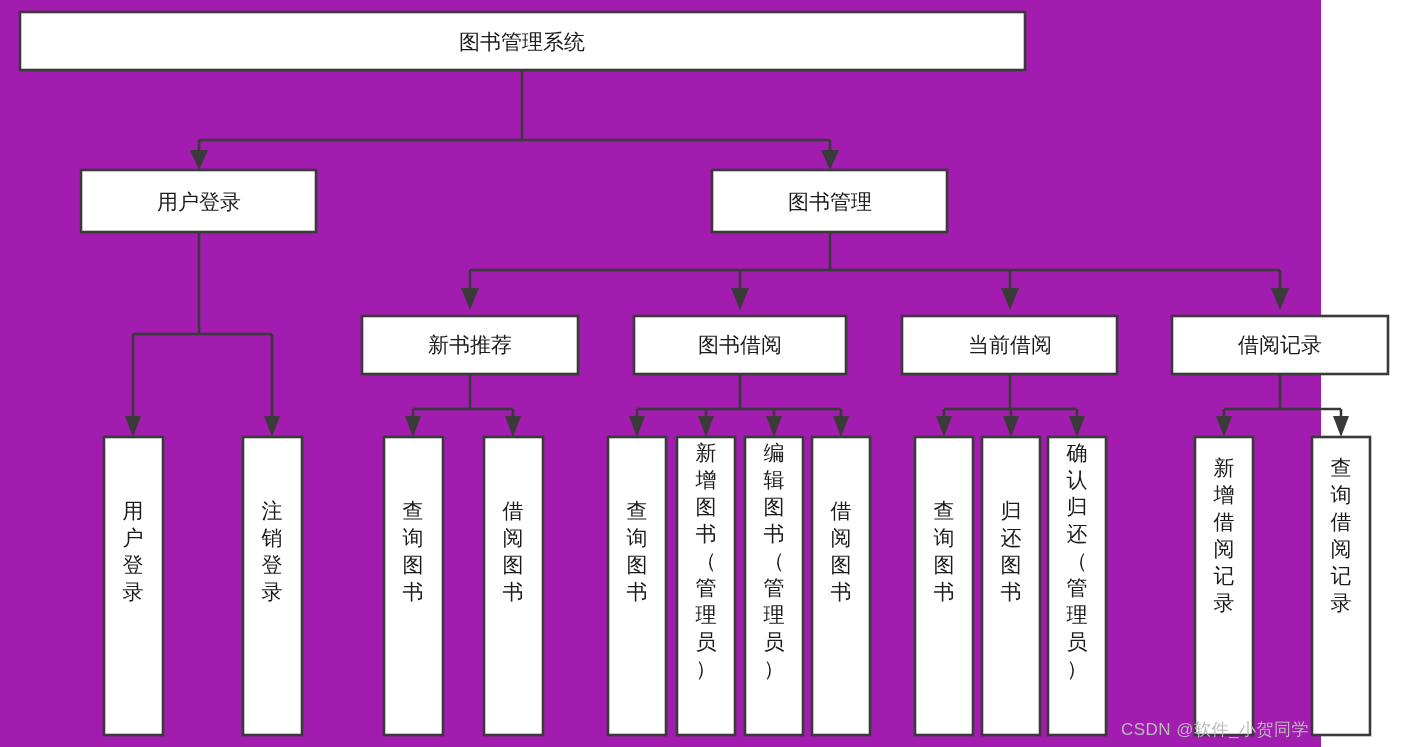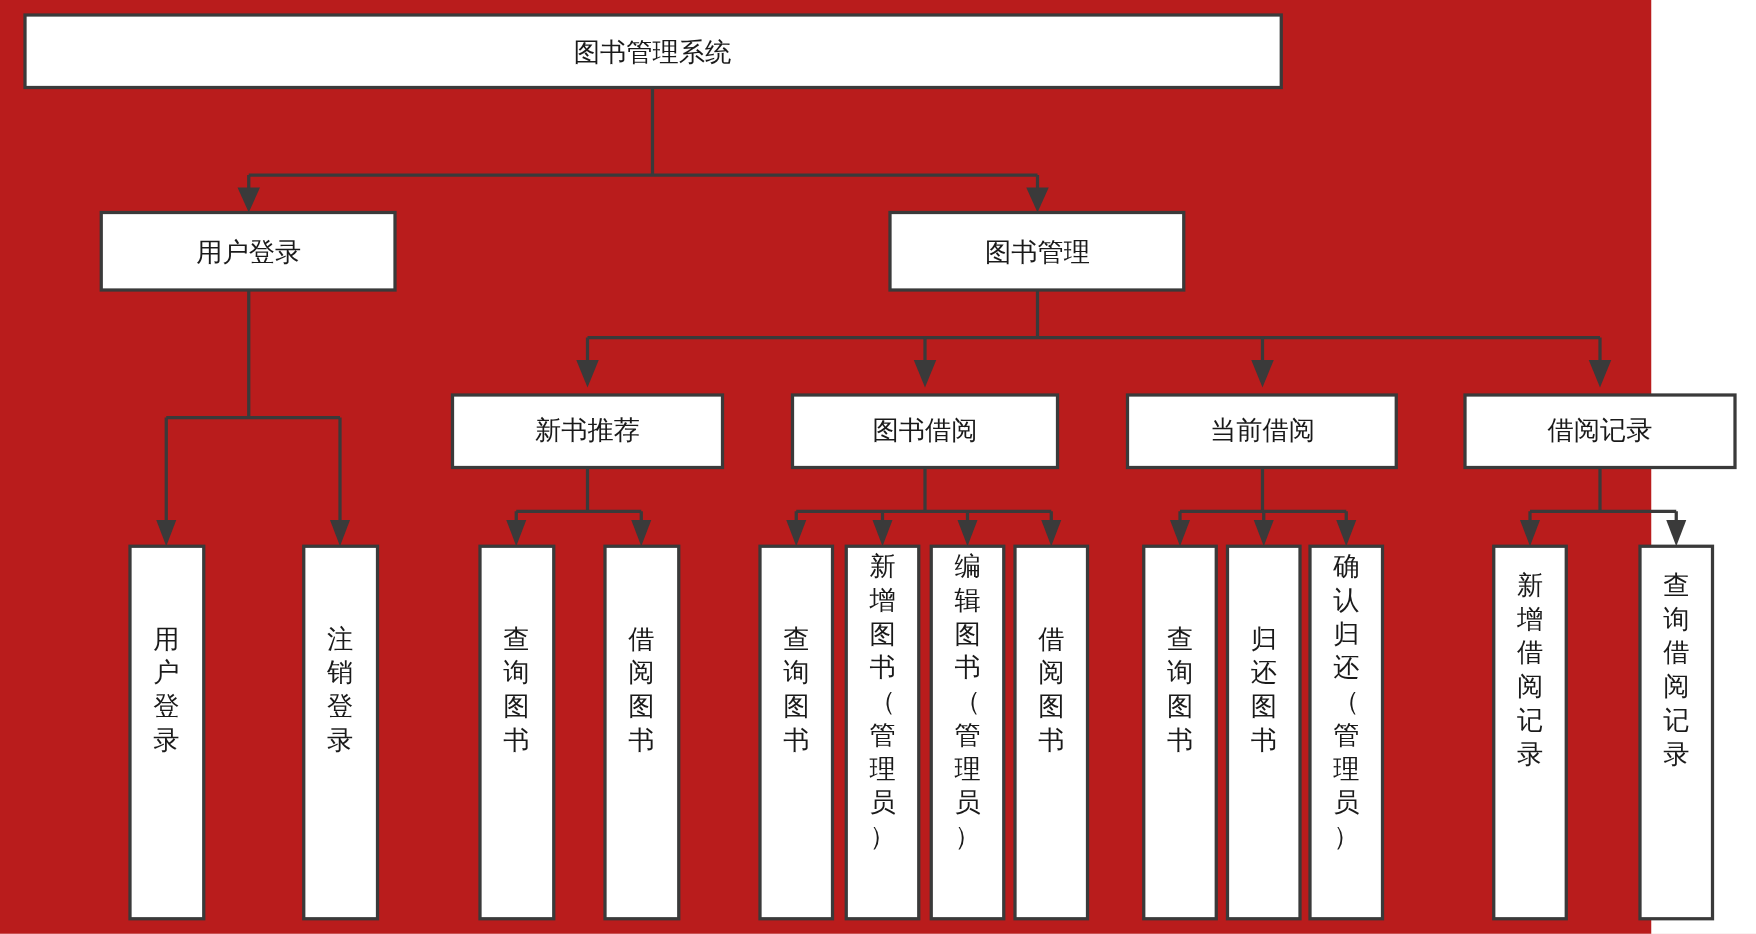--- a/index.html
+++ b/index.html
@@ -11,21 +11,21 @@
     width: 1405px;
     height: 747px;
     font-family: "Liberation Sans", "DejaVu Sans", sans-serif;
     overflow: hidden;
     position: relative;
   }
   #diagram-root {
     position: relative;
     width: 1321px;
     height: 747px;
-    background: #b91c1c;
+    background: #a21caf;
   }
   svg.diagram {
     position: absolute;
     left: 0;
     top: 0;
     width: 1405px;
     height: 747px;
     display: block;
   }
   .node-box {
@@ -232,13 +232,14 @@
       <rect class="node-box" x="1195" y="437" width="58" height="298"></rect>
       <text class="node-label-v" x="1224" y="475"><tspan x="1224" dy="0">新</tspan><tspan x="1224" dy="27">增</tspan><tspan x="1224" dy="27">借</tspan><tspan x="1224" dy="27">阅</tspan><tspan x="1224" dy="27">记</tspan><tspan x="1224" dy="27">录</tspan></text>
     </g>
     <g>
       <rect class="node-box" x="1312" y="437" width="58" height="298"></rect>
       <text class="node-label-v" x="1341" y="475"><tspan x="1341" dy="0">查</tspan><tspan x="1341" dy="27">询</tspan><tspan x="1341" dy="27">借</tspan><tspan x="1341" dy="27">阅</tspan><tspan x="1341" dy="27">记</tspan><tspan x="1341" dy="27">录</tspan></text>
     </g>
 
   </svg>
 
+  <div class="watermark">CSDN @软件_小贺同学</div>
 </div>
 
 </body></html>

